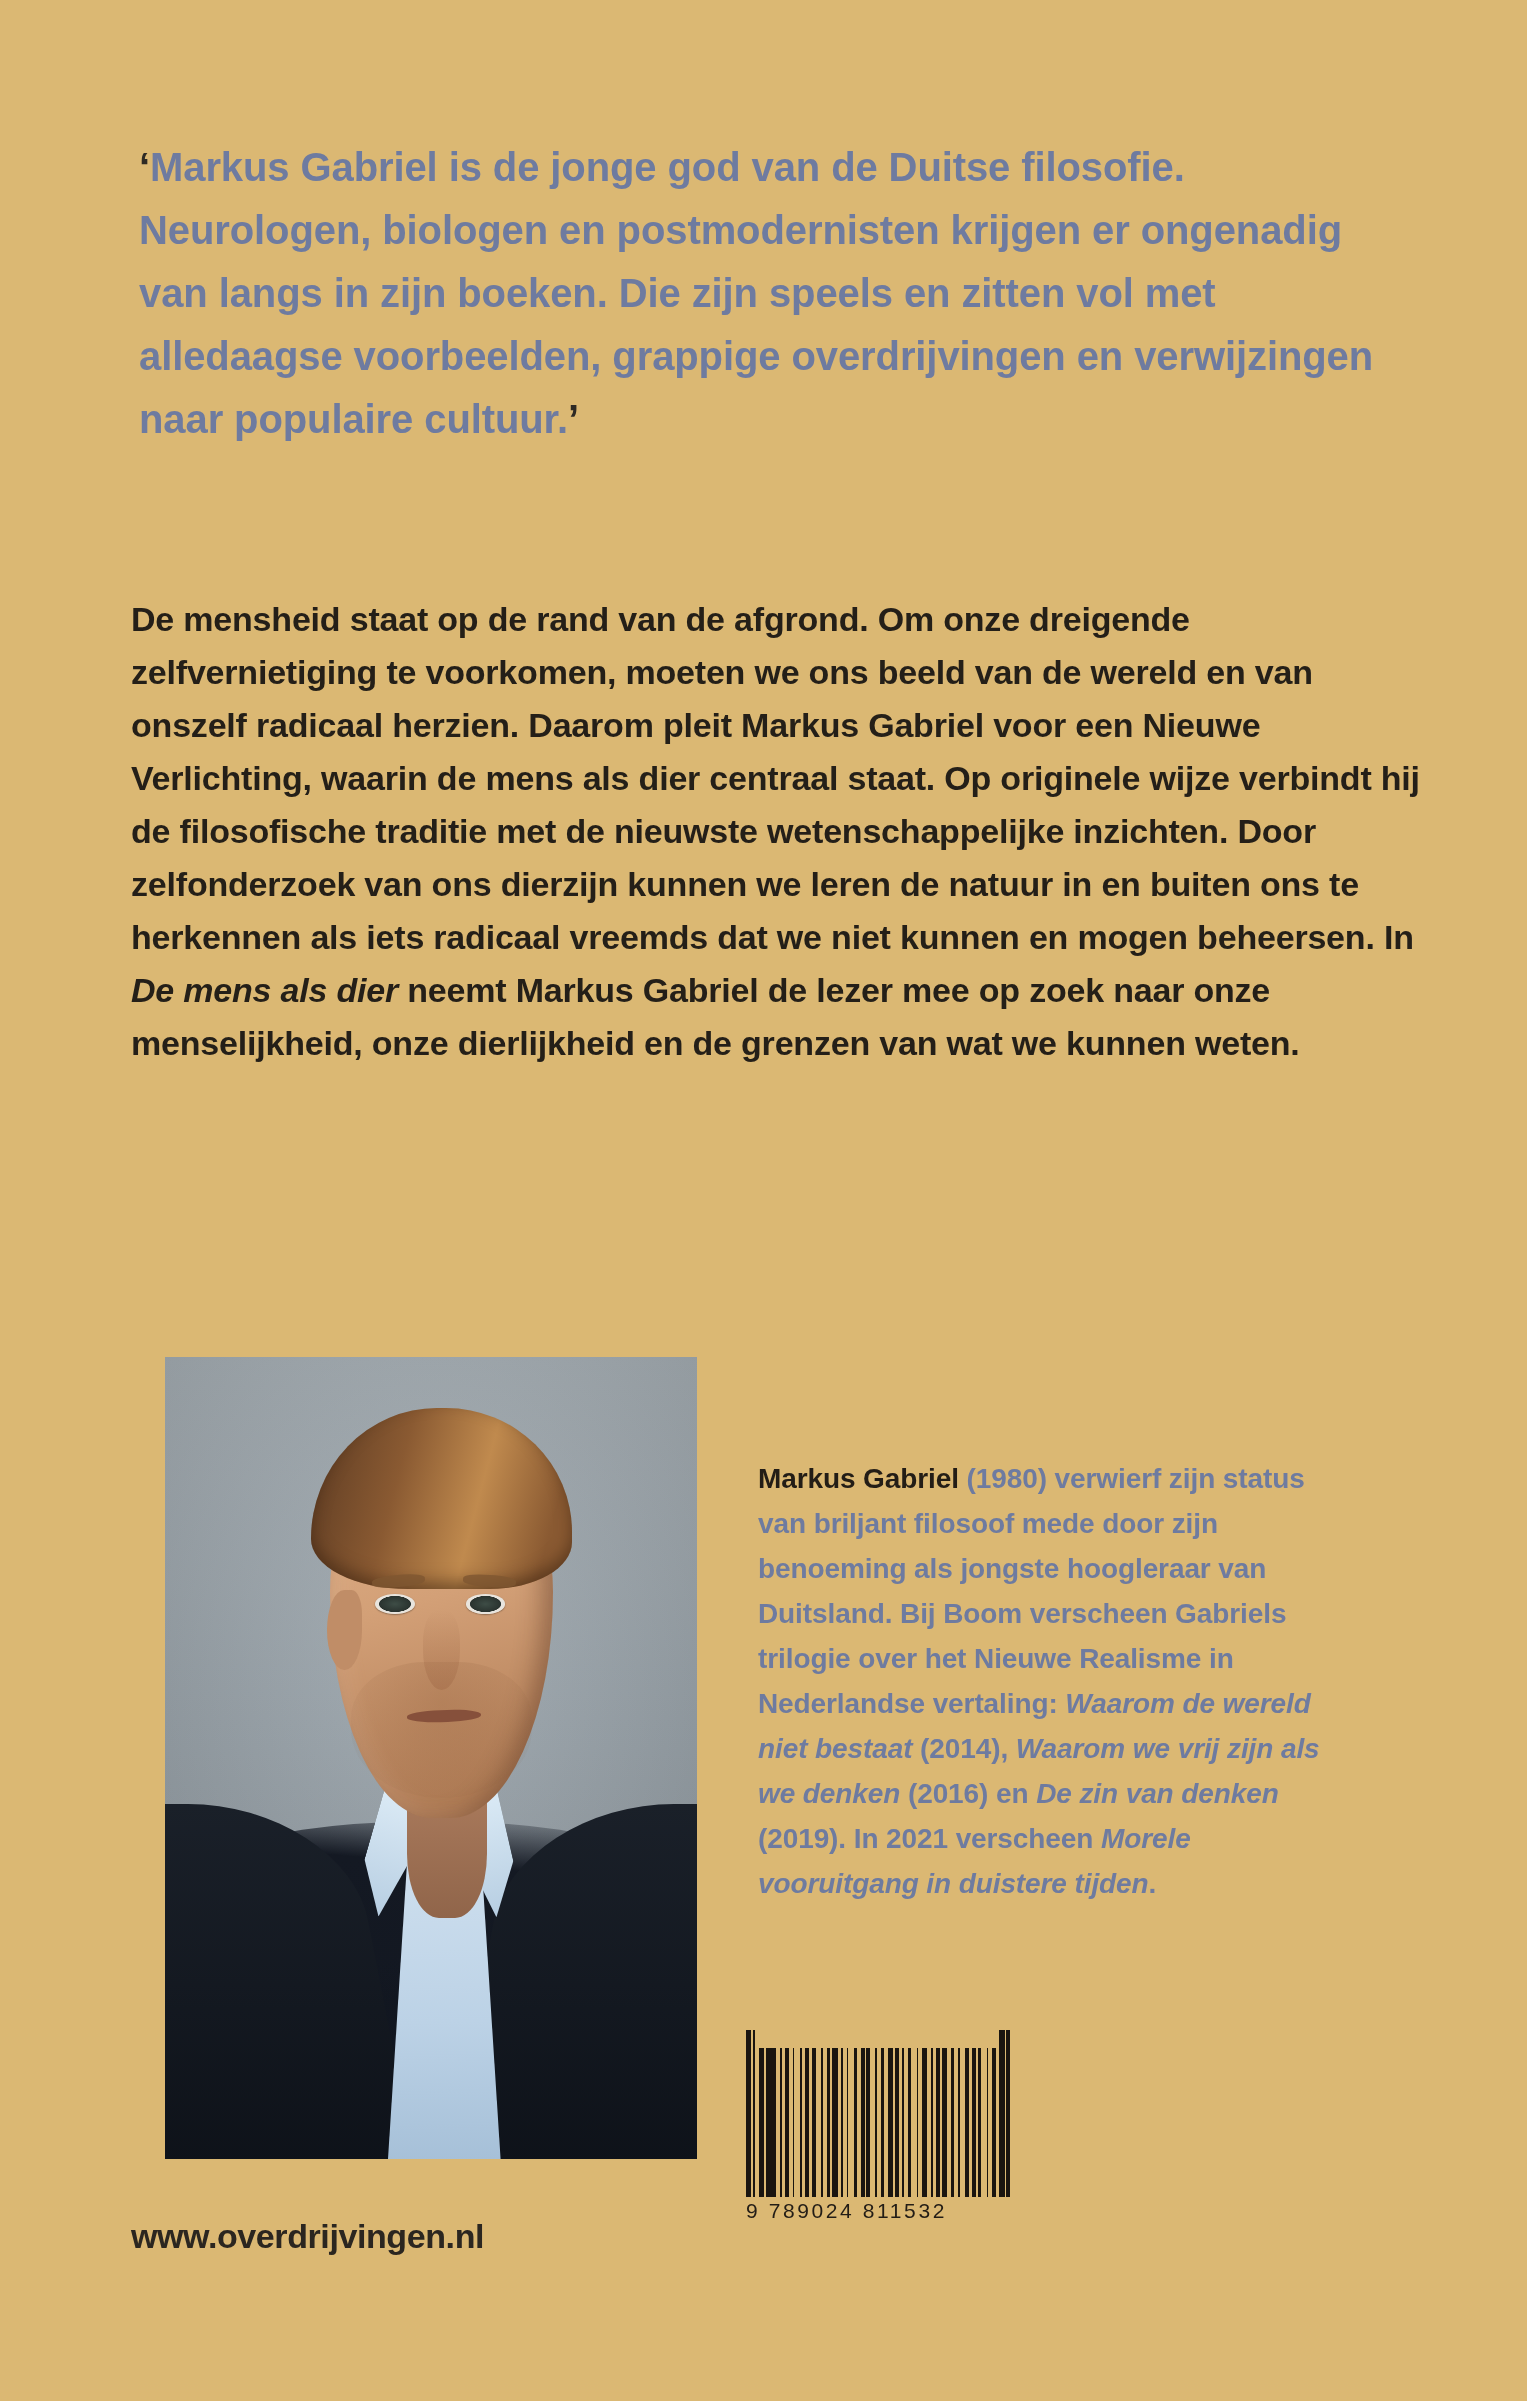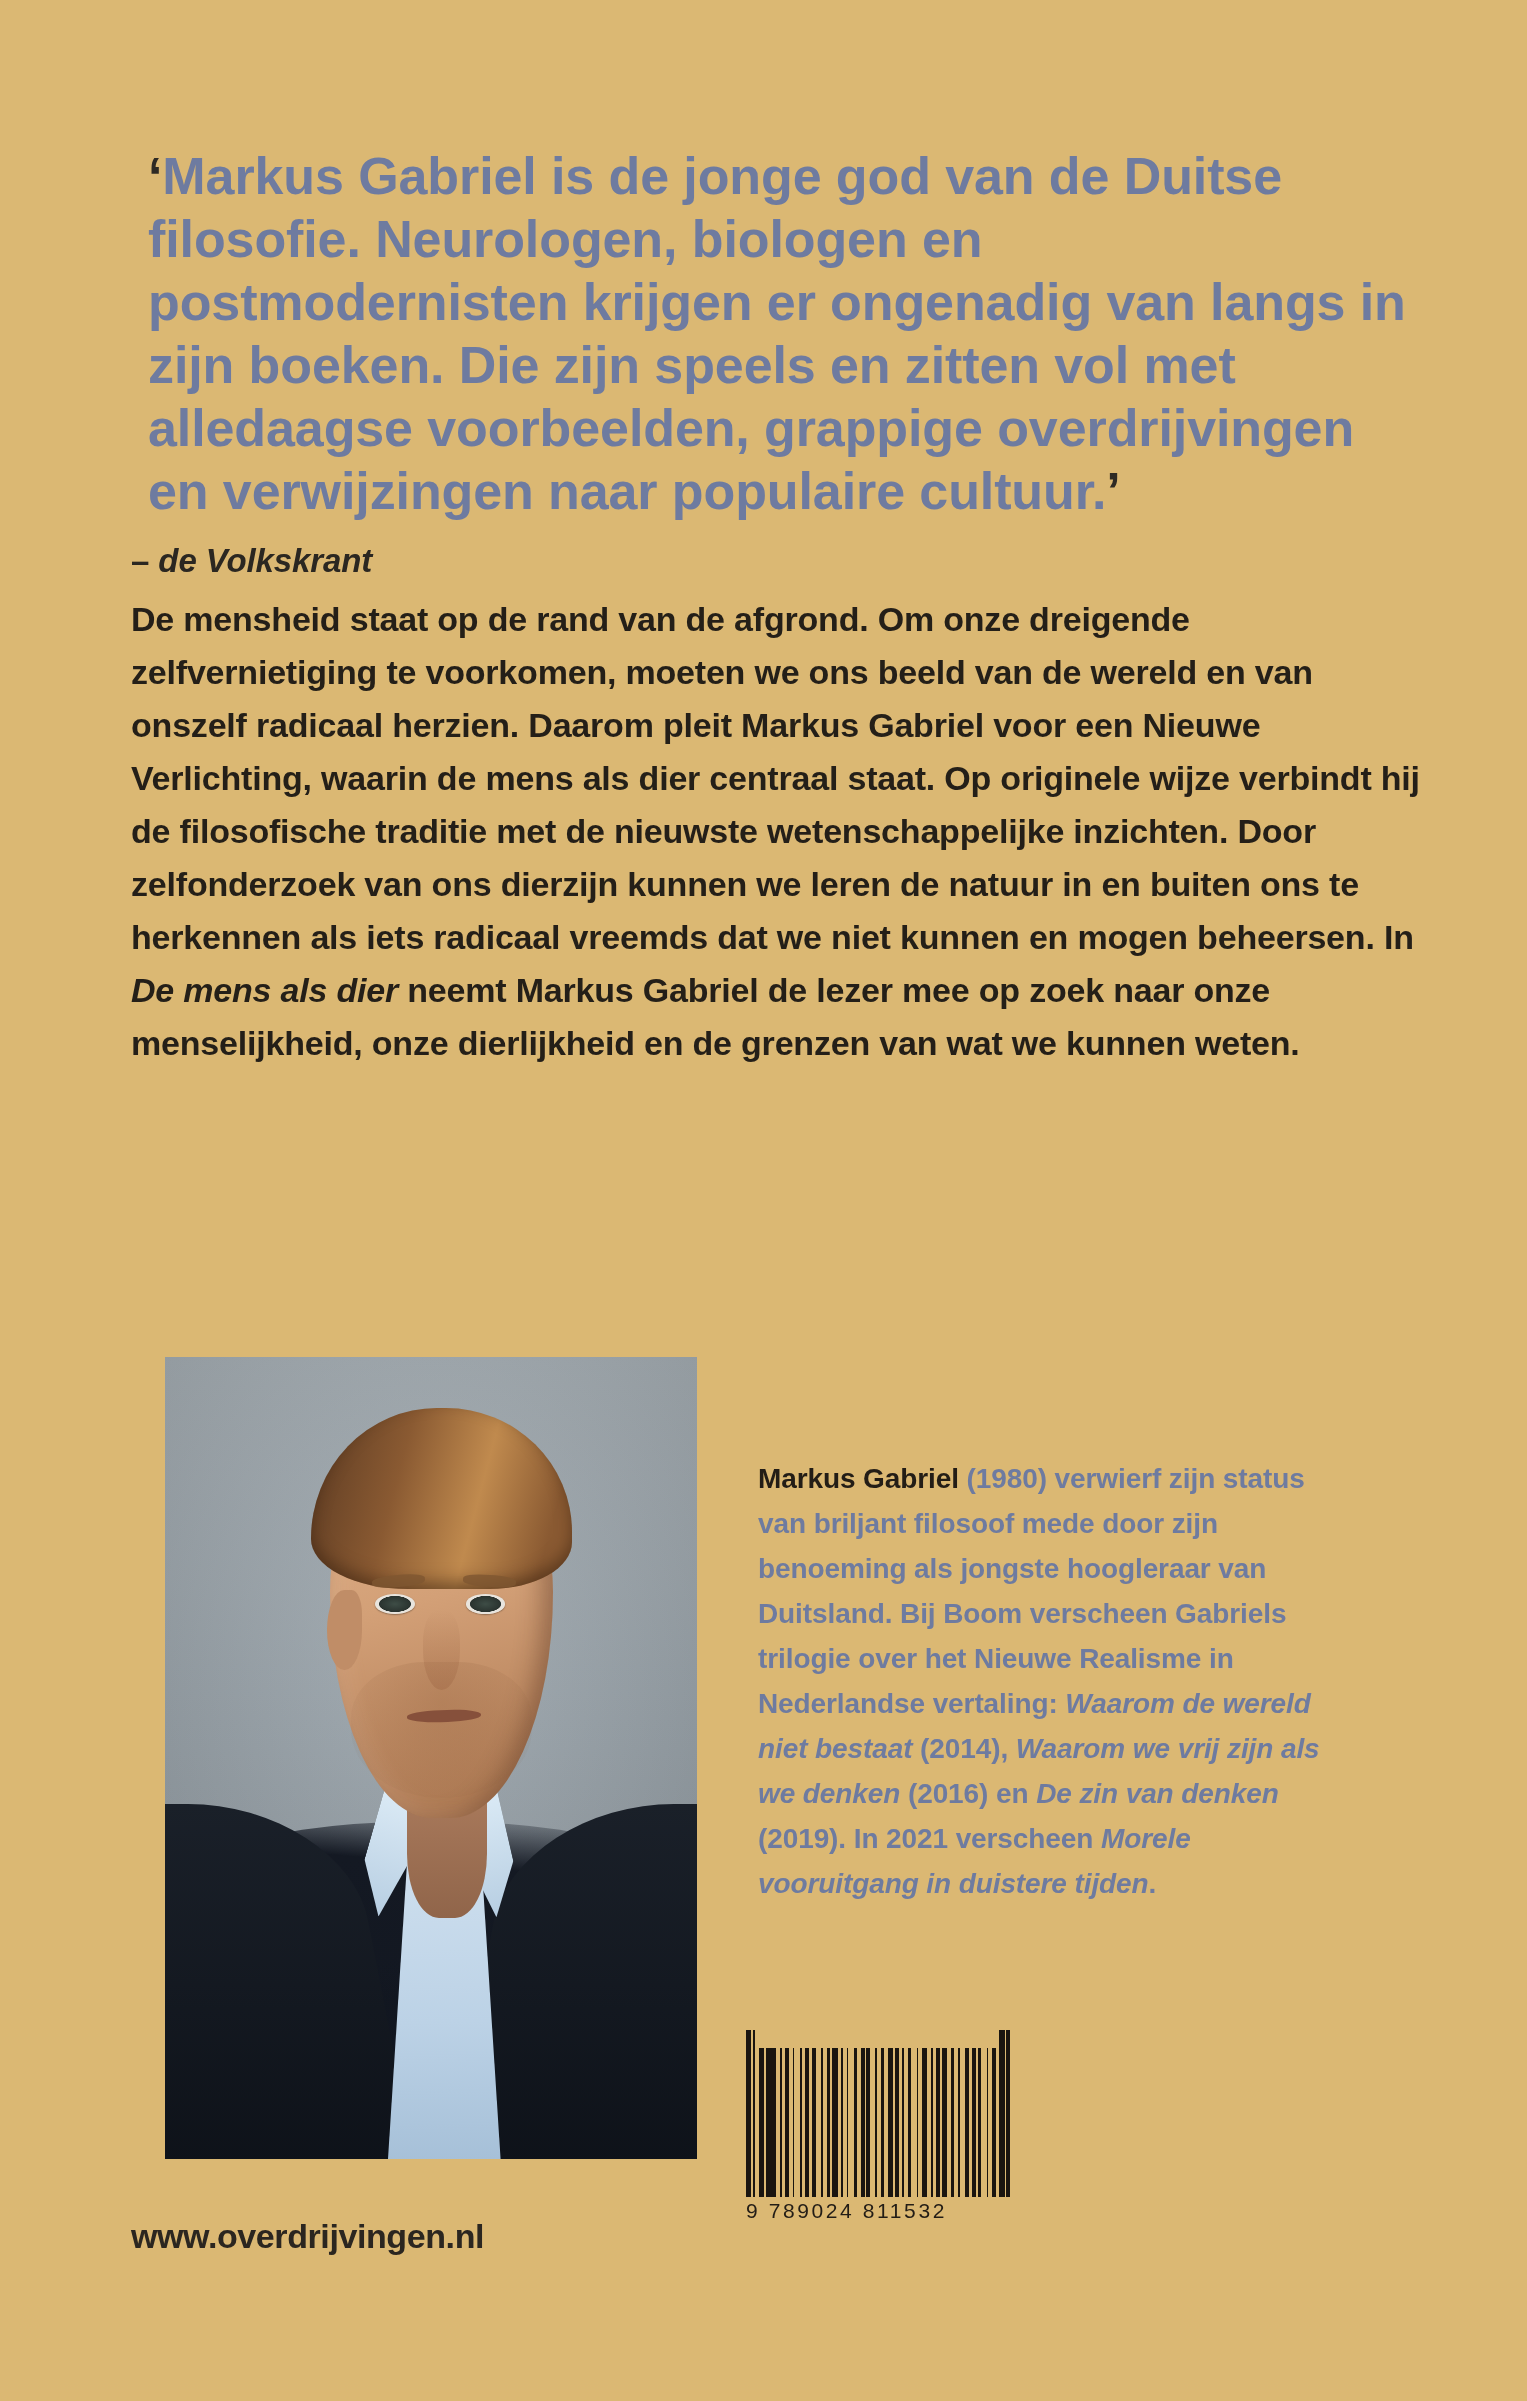--- a/index.html
+++ b/index.html
@@ -22,26 +22,26 @@
   }
 
   
   #quote-block {
     position: absolute;
     left: 131px;
     top: 128px;
     width: 1298px;
   }
   #quote-text {
-    font-size: 52px;
+    font-size: 40px;
     line-height: 63px;
     font-weight: 700;
     color: #6e7ba0;
     letter-spacing: -0.1px;
-    margin: 17px;
+    margin: 8px;
   }
   #quote-text .qmark {
     color: #2e2a24;
   }
   #quote-source {
     margin: 9px 0 0 0;
     font-size: 33px;
     line-height: 42px;
     font-weight: 700;
     font-style: italic;
@@ -285,21 +285,20 @@
     letter-spacing: -0.4px;
   }
 </style>
 </head>
 <body>
 
 <div id="cover">
 
   <section id="quote-block">
     <p id="quote-text"><span class="qmark">‘</span>Markus Gabriel is de jonge god van de Duitse filosofie. Neurologen, biologen en postmodernisten krijgen er ongenadig van langs in zijn boeken. Die zijn speels en zitten vol met alledaagse voorbeelden, grappige overdrijvingen en verwijzingen naar populaire cultuur.<span class="qmark">’</span></p>
-    <p id="quote-source"><span class="dash">– </span>de Volkskrant</p>
   </section>
 
   <section id="blurb-block">
     <p id="blurb-text">De mensheid staat op de rand van de afgrond. Om onze dreigende zelfvernietiging te voorkomen, moeten we ons beeld van de wereld en van onszelf radicaal herzien. Daarom pleit Markus Gabriel voor een Nieuwe Verlichting, waarin de mens als dier centraal staat. Op originele wijze verbindt hij de filosofische traditie met de nieuwste wetenschappelijke inzichten. Door zelfonderzoek van ons dierzijn kunnen we leren de natuur in en buiten ons te herkennen als iets radicaal vreemds dat we niet kunnen en mogen beheersen. In <i>De mens als dier</i> neemt Markus Gabriel de lezer mee op zoek naar onze menselijkheid, onze dierlijkheid en de grenzen van wat we kunnen weten.</p>
   </section>
 
   <figure id="portrait">
     <div id="portrait-photo">
       <div id="suit"></div>
       <div id="shirt"></div>

